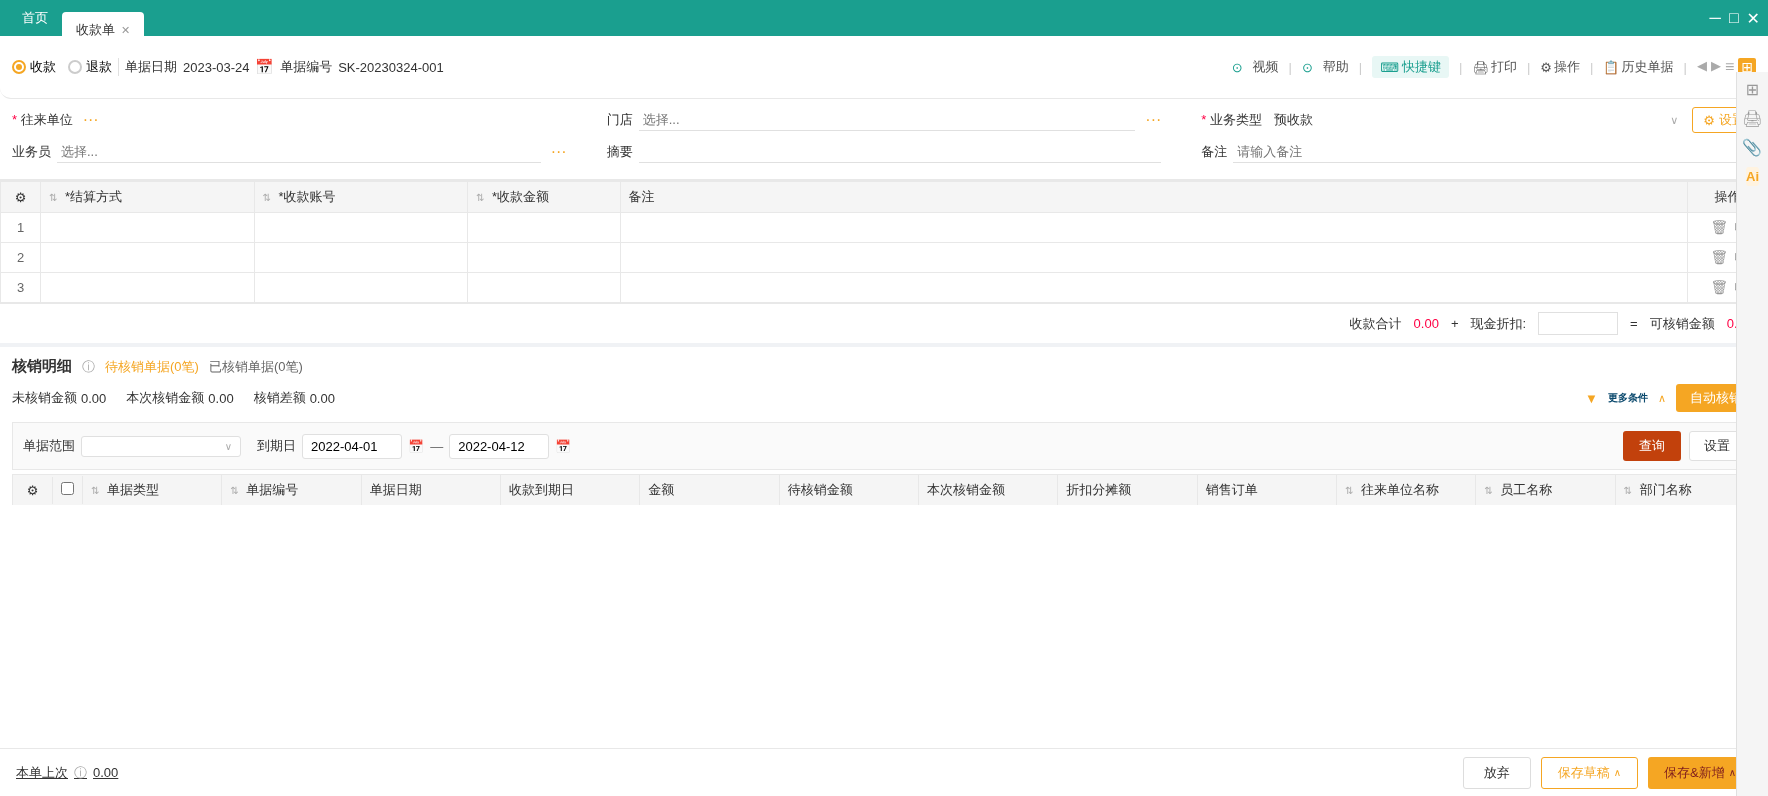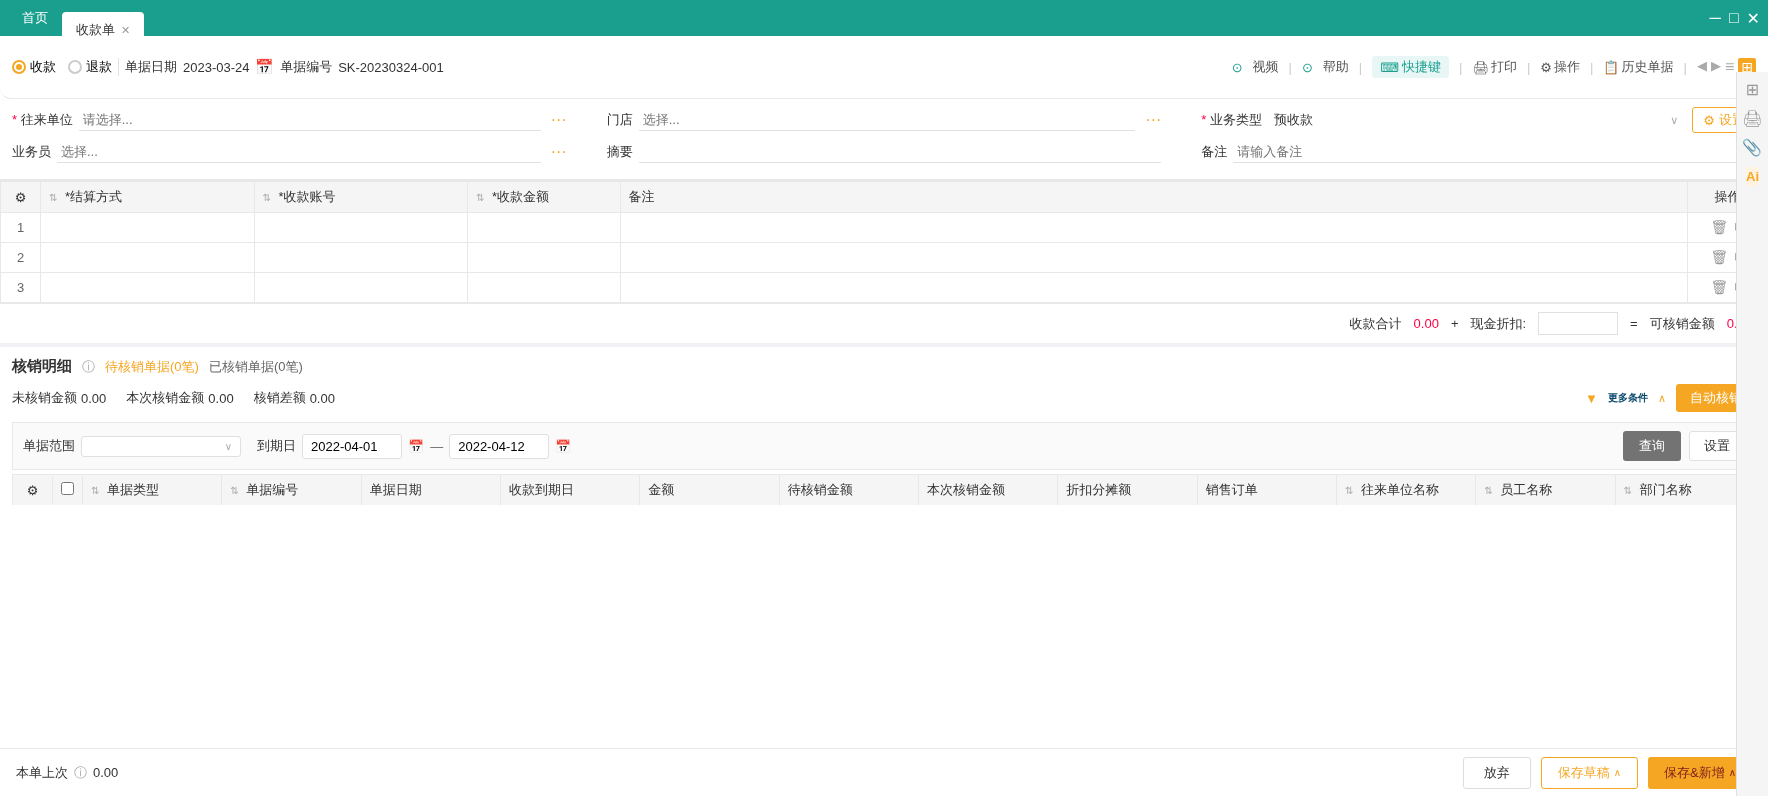--- a/index.html
+++ b/index.html
@@ -335,21 +335,21 @@
     }
     .query-date-input {
       border: 1px solid #e0e0e0;
       padding: 4px 8px;
       border-radius: 3px;
       background: #fff;
       width: 100px;
     }
     .date-dash { color: #666; }
     .query-btn {
-      background: #737373;
+      background: #c2410c;
       color: #fff;
       border: none;
       padding: 5px 16px;
       border-radius: 3px;
       cursor: pointer;
       font-size: 13px;
     }
     .settings-btn2 {
       border: 1px solid #e0e0e0;
       background: #fff;
@@ -393,20 +393,21 @@
       left: 0;
       right: 0;
       height: 48px;
     }
     .footer-info {
       display: flex;
       align-items: center;
       gap: 6px;
       font-size: 13px;
       color: #333;
+      text-decoration: underline;
     }
     .footer-btn-group {
       margin-left: auto;
       display: flex;
       gap: 10px;
     }
     .btn-abandon {
       border: 1px solid #ddd;
       background: #fff;
       padding: 6px 20px;
@@ -555,21 +556,20 @@
         <span style="background:#f5a623;color:#fff;padding:1px 3px;border-radius:2px;cursor:pointer;font-size:14px;">⊞</span>
       </div>
     </div>
   </div>
 
   <div class="form-area">
     <div class="form-row">
 
       <div class="form-field" style="flex:2;">
         <span class="field-label required">往来单位</span>
-        <input class="field-input" type="text" style="color: rgb(187, 187, 187);" placeholder="请选择...">
         <span class="field-dots">···</span>
       </div>
       <div style="width:40px;"></div>
 
       <div class="form-field" style="flex:2;">
         <span class="field-label">门店</span>
         <input class="field-input" type="text" style="color: rgb(187, 187, 187);" placeholder="选择...">
         <span class="field-dots">···</span>
       </div>
       <div style="width:40px;"></div>

